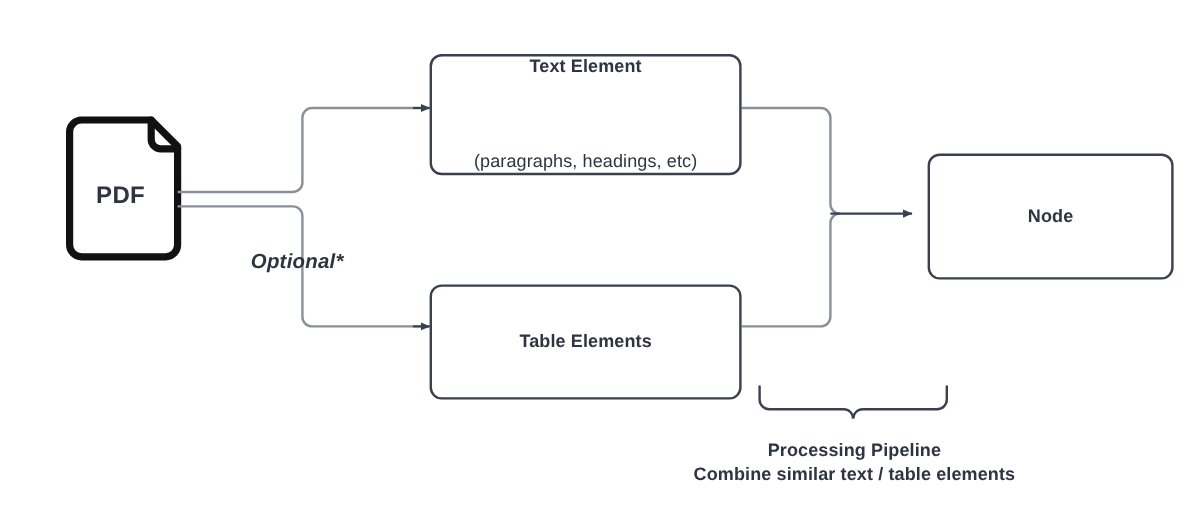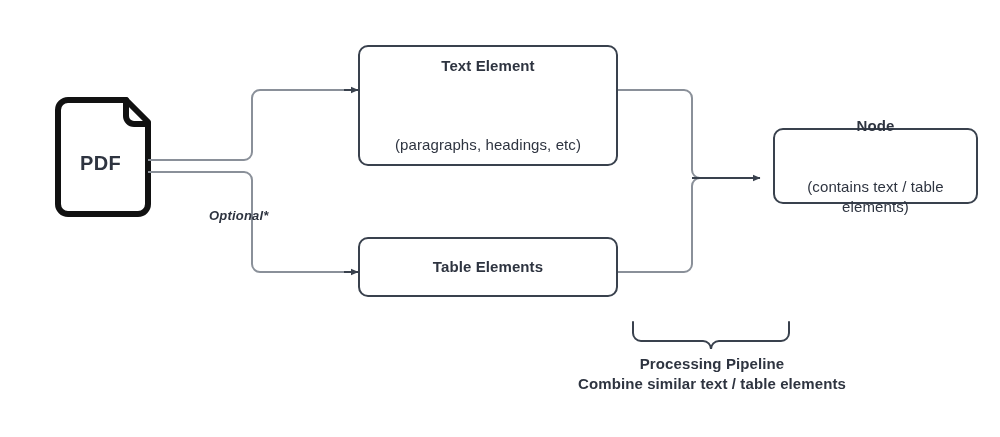--- a/index.html
+++ b/index.html
@@ -47,34 +47,34 @@
     font-weight: normal;
     font-size: 15px;
     line-height: 20px;
     letter-spacing: 0.1px;
     margin-top: 41px;
   }
   #box-text {
     left: 358px;
     top: 45px;
     width: 260px;
-    height: 121px;
+    height: 101px;
     gap: 18px;
   }
   #box-table {
     left: 358px;
     top: 237px;
     width: 260px;
-    height: 60px;
+    height: 96px;
   }
   #box-node {
     left: 773px;
     top: 128px;
     width: 205px;
-    height: 76px;
+    height: 105px;
     padding: 0 10px;
   }
   #box-node .node-sub {
     max-width: 180px;
   }
   .pdf-label {
     position: absolute;
     left: 58px;
     top: 152px;
     width: 85px;
@@ -83,38 +83,39 @@
     font-size: 20px;
     color: #2e3440;
     letter-spacing: 0.3px;
   }
   .optional-label {
     position: absolute;
     left: 209px;
     top: 208px;
     font-weight: bold;
     font-style: italic;
-    font-size: 13px;
+    font-size: 17px;
     color: #2e3440;
     letter-spacing: 0.2px;
     white-space: nowrap;
   }
   .pipeline-caption {
     position: absolute;
     left: 512px;
     top: 354px;
     width: 400px;
     text-align: center;
     color: #2e3440;
   }
   .pipeline-title {
     font-weight: bold;
     font-size: 15px;
     line-height: 20px;
     letter-spacing: 0.1px;
+    margin-top: 12px;
   }
   .pipeline-sub {
     font-weight: bold;
     font-size: 15px;
     line-height: 20px;
     letter-spacing: 0.1px;
   }
 </style>
 </head>
 <body>
@@ -168,21 +169,20 @@
     <div class="node-title">Text Element</div>
     <div class="node-sub">(paragraphs, headings, etc)</div>
   </div>
 
   <div class="node-box" id="box-table">
     <div class="node-title">Table Elements</div>
   </div>
 
   <div class="node-box" id="box-node">
     <div class="node-title">Node</div>
-    <div class="node-sub">(contains text / table elements)</div>
   </div>
 
   <div class="pipeline-caption">
     <div class="pipeline-title">Processing Pipeline</div>
     <div class="pipeline-sub">Combine similar text / table elements</div>
   </div>
 
 </div>
 
 </body></html>

